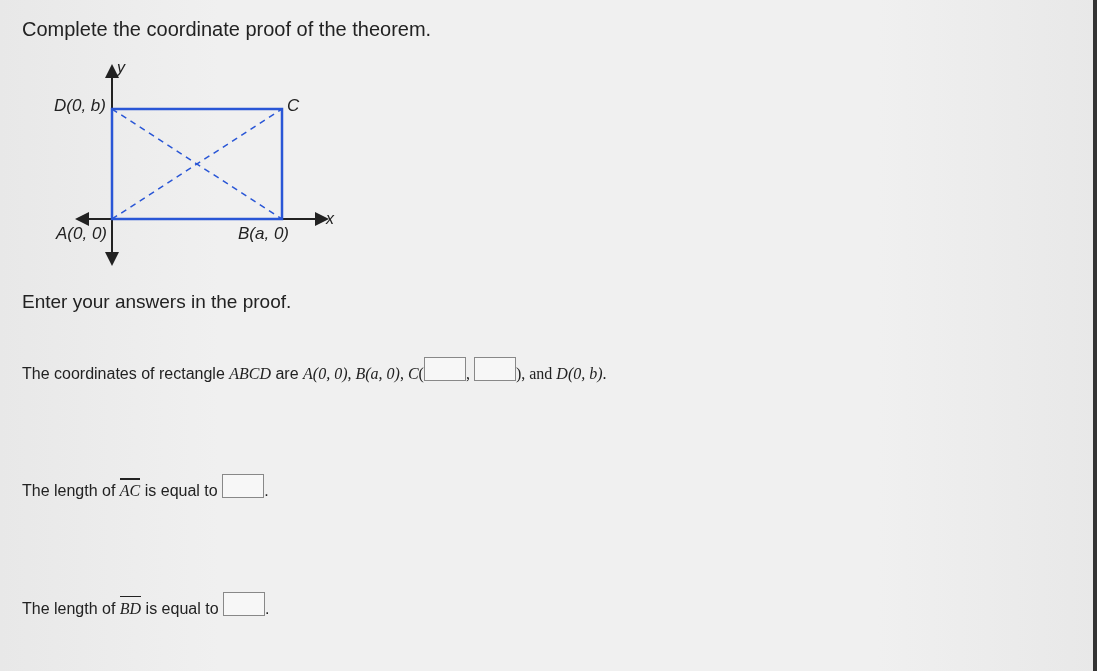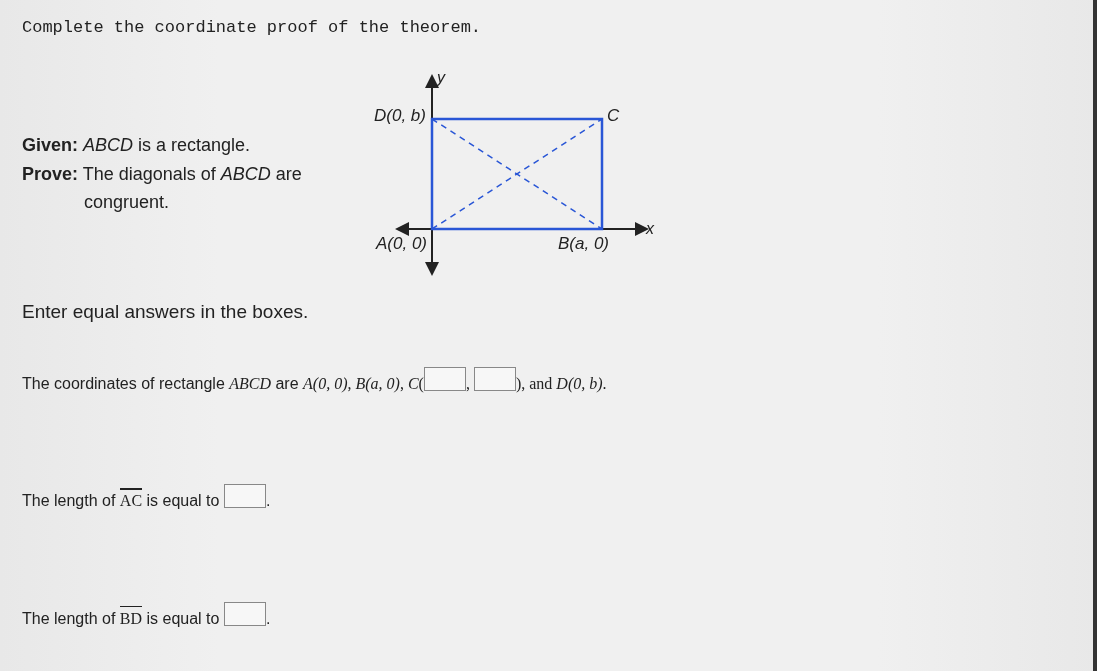--- a/index.html
+++ b/index.html
@@ -6,32 +6,32 @@
   body {
     font-family: Arial, Helvetica, sans-serif;
     background: linear-gradient(90deg, #e8e8e8, #f0f0f0 20%, #f0f0f0 80%, #e8e8e8);
     width: 1097px;
     height: 671px;
     color: #222;
     padding: 18px 22px;
     position: relative;
     overflow: hidden;
   }
-  .row1 { margin-bottom: 32px; font-size: 17px; font-family: Liberation Mono, monospace; }
+  .row1 { margin-bottom: 18px; font-size: 20px; }
   .mid { display: flex; align-items: center; gap: 40px; margin-bottom: 22px; }
   .given-prove { font-size: 18px; line-height: 1.6; }
   .given-prove .lbl { font-weight: bold; }
   .given-prove .it { font-style: italic; }
   .indent { padding-left: 62px; }
   .diagram { width: 320px; height: 210px; }
   .instr { font-size: 19px; margin-bottom: 44px; }
   .q { font-size: 16px; margin-bottom: 48px; line-height: 1.4; }
   .math-it { font-family: 'Times New Roman', serif; font-style: italic; }
   .math-rm { font-family: 'Times New Roman', serif; }
-  .seg { font-family: 'Times New Roman', serif; position: relative; display: inline-block; margin-top: 47px; }
+  .seg { font-family: 'Times New Roman', serif; font-style: italic; position: relative; display: inline-block; margin-top: 47px; }
   .seg::before {
     content: "";
     position: absolute;
     top: -2px; left: 0; right: 0;
     height: 1.5px;
     background: #222;
   }
   .box {
     display: inline-block;
     width: 42px;
@@ -46,30 +46,20 @@
     width: 4px;
     background: #333;
   }
 </style>
 </head>
 <body>
 
 <div class="row1">Complete the coordinate proof of the theorem.</div>
 
 <div class="mid">
-  <div class="given-prove">
-    <div>
-      <span class="lbl">Given:</span>
-      <span class="it">ABCD</span><span> is a rectangle.</span>
-    </div>
-    <div>
-      <span class="lbl">Prove:</span><span> The diagonals of </span><span class="it">ABCD</span><span> are</span>
-    </div>
-    <div class="indent">congruent.</div>
-  </div>
 
   <svg class="diagram" viewBox="0 0 320 210">
     <defs>
       <marker id="arr" viewBox="0 0 10 10" refX="5" refY="5" markerWidth="7" markerHeight="7" orient="auto-start-reverse">
         <path d="M 0 0 L 10 5 L 0 10 z" fill="#222"></path>
       </marker>
     </defs>
 
     <line x1="90" y1="200" x2="90" y2="12" stroke="#222" stroke-width="2" marker-end="url(#arr)" marker-start="url(#arr)"></line>
     <line x1="60" y1="160" x2="300" y2="160" stroke="#222" stroke-width="2" marker-end="url(#arr)" marker-start="url(#arr)"></line>
@@ -81,21 +71,21 @@
 
     <text x="95" y="14" font-size="16" font-style="italic" fill="#222">y</text>
     <text x="304" y="165" font-size="16" font-style="italic" fill="#222">x</text>
     <text x="32" y="52" font-size="17" font-style="italic" fill="#222">D(0, b)</text>
     <text x="265" y="52" font-size="17" font-style="italic" fill="#222">C</text>
     <text x="34" y="180" font-size="17" font-style="italic" fill="#222">A(0, 0)</text>
     <text x="216" y="180" font-size="17" font-style="italic" fill="#222">B(a, 0)</text>
   </svg>
 </div>
 
-<div class="instr">Enter equal answers in the boxes.</div>
+<div class="instr">Enter your answers in the proof.</div>
 
 <div class="q">
   <span>The coordinates of rectangle </span><span class="math-it">ABCD</span><span> are </span><span class="math-it">A(0, 0)</span><span class="math-rm">, </span><span class="math-it">B(a, 0)</span><span class="math-rm">, </span><span class="math-it">C</span><span class="math-rm">(</span><span class="box"></span><span class="math-rm">, </span><span class="box"></span><span class="math-rm">)</span><span class="math-rm">, and </span><span class="math-it">D(0, b)</span><span class="math-rm">.</span>
 </div>
 
 <div class="q">
   <span>The length of </span><span class="seg">AC</span><span> is equal to </span><span class="box"></span><span>.</span>
 </div>
 
 <div class="q" style="margin-bottom:0">

